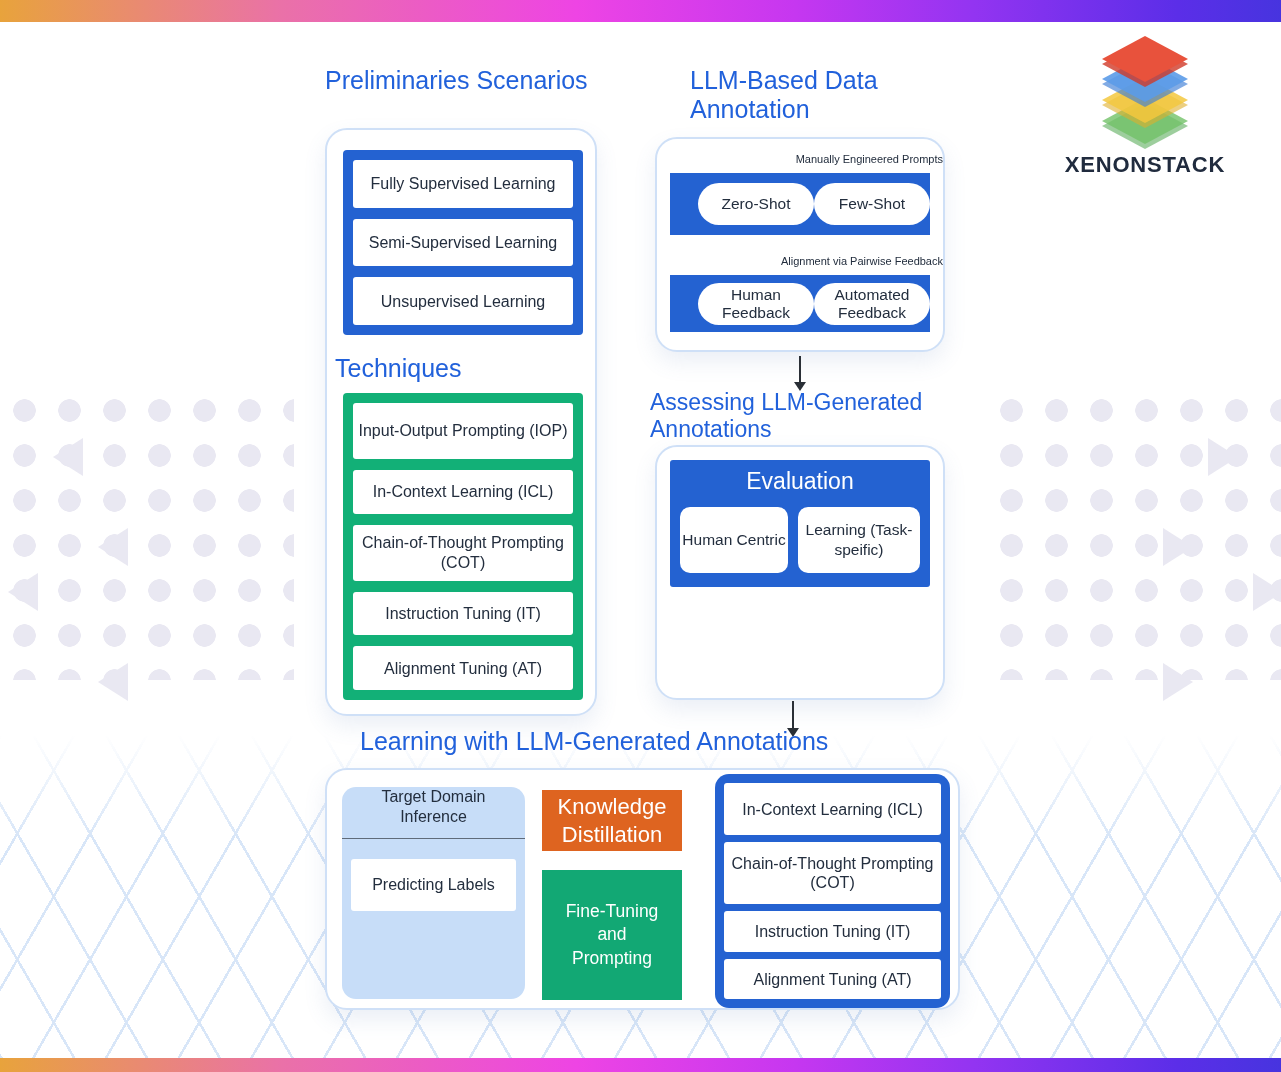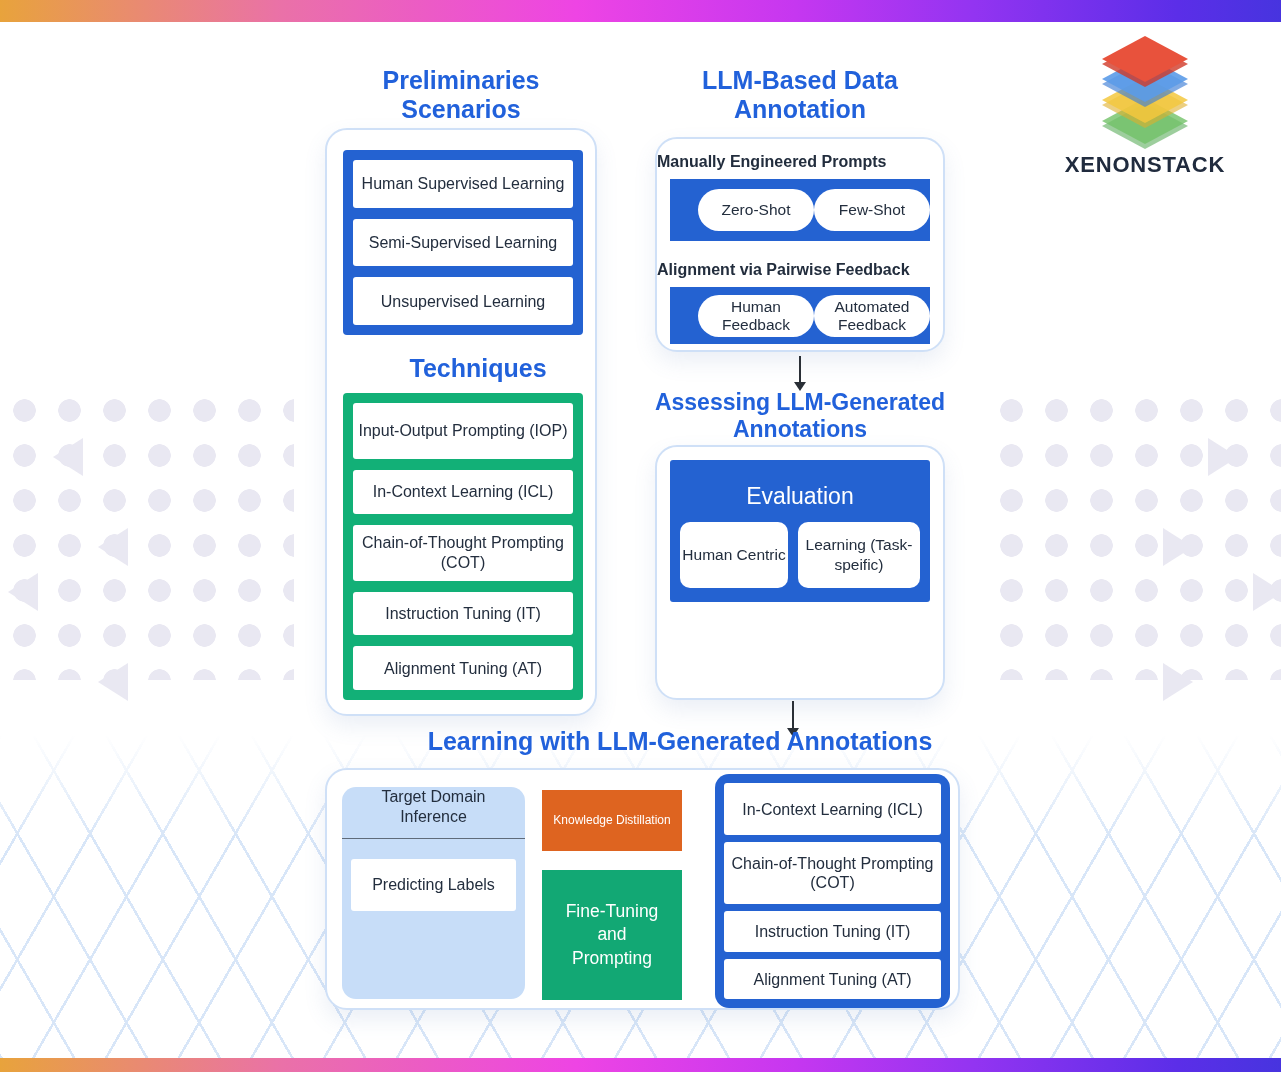--- a/index.html
+++ b/index.html
@@ -19,39 +19,39 @@
   .tri{position:absolute;width:0;height:0;border-style:solid;}
   .tri-l{border-width:19px 30px 19px 0;border-color:transparent #E9E8F2 transparent transparent;}
   .tri-r{border-width:19px 0 19px 30px;border-color:transparent transparent transparent #E9E8F2;}
   
   .lattice{position:absolute;left:0;top:735px;width:1281px;height:323px;
     background-image:
       linear-gradient(to bottom,#ffffff 0%,rgba(255,255,255,0) 32%),
       repeating-linear-gradient(60deg,#D8E6F8 0 2.5px,rgba(255,255,255,0) 2.5px 63px),
       repeating-linear-gradient(120deg,#D8E6F8 0 2.5px,rgba(255,255,255,0) 2.5px 63px);}
   
-  .col-title{position:absolute;z-index:3;color:#2161DB;font-weight:bold;text-align:center;line-height:1.16;}
+  .col-title{position:absolute;z-index:3;color:#2161DB;font-weight:normal;text-align:left;line-height:1.16;}
   
   .card{position:absolute;z-index:2;background:#fff;border:2px solid #CFE0F7;border-radius:22px;
         box-shadow:0 10px 22px rgba(90,120,185,0.12);box-sizing:border-box;}
   .panel-blue,.panel-green{position:absolute;border-radius:4px;padding:10px;box-sizing:border-box;
         display:flex;flex-direction:column;gap:11px;}
   .panel-blue{background:#2462D1;}
   .panel-green{background:#12B077;}
   .row-white{background:#fff;border-radius:3px;display:flex;align-items:center;justify-content:center;
         text-align:center;font-size:16px;font-weight:500;color:#232E3E;line-height:1.2;padding:0 0;}
   .r1{flex:1;} .r13{flex:1.28;}
   
-  .grp-title{text-align:left;font-weight:bold;font-size:16px;color:#222D3D;}
+  .grp-title{text-align:right;font-weight:normal;font-size:11px;color:#222D3D;}
   .pill-bar{background:#2462D1;display:flex;align-items:center;justify-content:space-between;
         padding:0 28px;margin:8px 13px 0;}
   .pill{background:#fff;border-radius:24px;flex:0 0 116px;height:42px;display:flex;align-items:center;
         justify-content:center;text-align:center;font-size:15.5px;font-weight:500;line-height:1.12;}
   
-  .eval-panel{background:#2462D1;border-radius:3px;margin:13px 13px 0;padding:19px 10px 14px;}
+  .eval-panel{background:#2462D1;border-radius:3px;margin:13px 13px 0;padding:4px 10px 14px;}
   .eval-title{color:#fff;font-size:23px;text-align:center;margin:4px 0 12px;font-weight:500;}
   .eval-row{display:flex;gap:10px;}
   .eval-box{background:#fff;border-radius:10px;height:66px;display:flex;align-items:center;
         justify-content:center;text-align:center;font-size:15.5px;font-weight:500;line-height:1.3;}
   .eval-box.b1{flex:0 0 108px;}
   .eval-box.b2{flex:1;}
   .sel-panel{background:#2462D1;border-radius:3px;margin:17px 13px 0;padding:10px;}
   .sel-box{background:#fff;border-radius:6px;height:64px;display:flex;align-items:center;justify-content:center;
         text-align:center;font-size:16px;font-weight:500;line-height:1.3;padding:0 24px;}
   
@@ -61,21 +61,21 @@
   
   .tdi{position:absolute;left:15px;top:17px;width:183px;height:212px;background:#C7DDF8;border-radius:14px;}
   .tdi-title{text-align:center;font-size:16px;font-weight:500;line-height:1.25;
         margin:0 30px;}
   .tdi-div{border-top:1.6px solid #5F6B7A;margin-top:11px;}
   .tdi-row{background:#fff;border-radius:3px;margin:0 9px;display:flex;align-items:center;justify-content:center;
         text-align:center;font-size:16px;font-weight:500;line-height:1.25;}
   .tdi-row.one{height:52px;margin-top:20px;}
   .tdi-row.two{height:52px;margin-top:14px;}
   .kd{position:absolute;left:215px;top:20px;width:140px;height:61px;background:#DE6420;color:#fff;
-        display:flex;align-items:center;justify-content:center;text-align:center;font-size:12px;
+        display:flex;align-items:center;justify-content:center;text-align:center;font-size:22px;
         font-weight:500;line-height:1.25;}
   .ft{position:absolute;left:215px;top:100px;width:140px;height:130px;background:#12A874;color:#fff;
         display:flex;align-items:center;justify-content:center;text-align:center;font-size:17.5px;
         font-weight:500;line-height:1.35;padding:0 22px;box-sizing:border-box;}
   .learn-blue{position:absolute;left:388px;top:4px;width:235px;height:234px;background:#2462D1;
         border-radius:14px;padding:9px;box-sizing:border-box;display:flex;flex-direction:column;gap:7px;}
   
   .logo{position:absolute;left:1063px;top:36px;width:164px;z-index:3;text-align:center;}
   .dia-stack{position:relative;height:112px;width:86px;margin:0 auto;}
   .dia{position:absolute;left:0;width:86px;height:46px;clip-path:polygon(50% 0,100% 50%,50% 100%,0 50%);}
@@ -113,25 +113,25 @@
       <div class="dia" style="top:0;background:#E8523C;"></div>
     </div>
     <div class="logo-text">XENONSTACK</div>
   </div>
 
   <div class="col-title" style="left:325px;top:66px;width:272px;font-size:25px;">Preliminaries Scenarios</div>
   <div class="col-title" style="left:690px;top:66px;width:220px;font-size:25px;">LLM-Based Data Annotation</div>
 
   <div class="card" style="left:325px;top:128px;width:272px;height:588px;">
     <div class="panel-blue" style="left:16px;top:20px;width:240px;height:185px;">
-      <div class="row-white r1">Human Supervised Learning</div>
+      <div class="row-white r1">Fully Supervised Learning</div>
       <div class="row-white r1">Semi-Supervised Learning</div>
       <div class="row-white r1">Unsupervised Learning</div>
     </div>
-    <div class="col-title" style="left:17px;top:224px;width:268px;font-size:25px;position:absolute;">Techniques</div>
+    <div class="col-title" style="left:8px;top:224px;width:268px;font-size:25px;position:absolute;">Techniques</div>
     <div class="panel-green" style="left:16px;top:263px;width:240px;height:307px;">
       <div class="row-white r13">Input-Output Prompting (IOP)</div>
       <div class="row-white r1">In-Context Learning (ICL)</div>
       <div class="row-white r13">Chain-of-Thought Prompting (COT)</div>
       <div class="row-white r1">Instruction Tuning (IT)</div>
       <div class="row-white r1">Alignment Tuning (AT)</div>
     </div>
   </div>
 
   <div class="card" style="left:655px;top:137px;width:290px;height:215px;">

